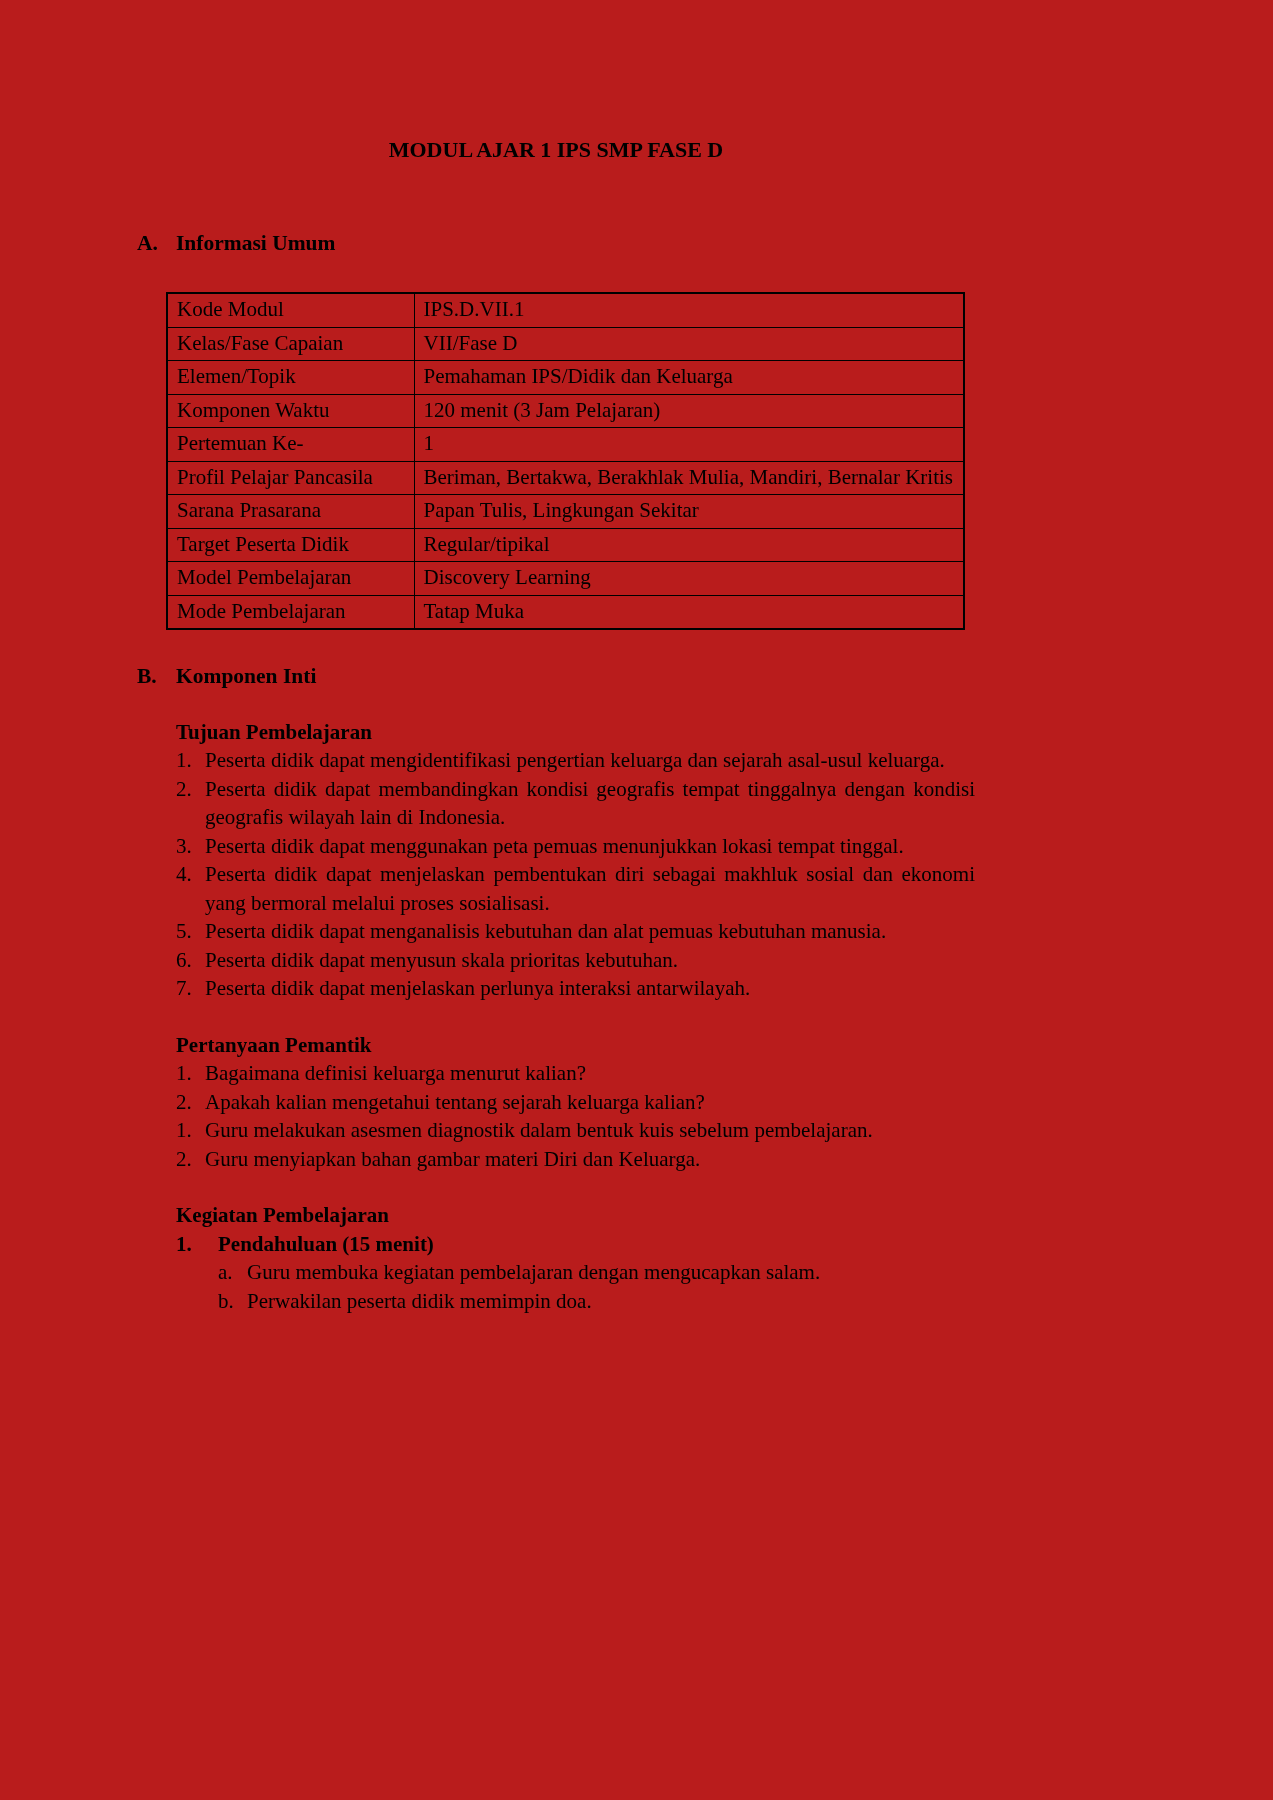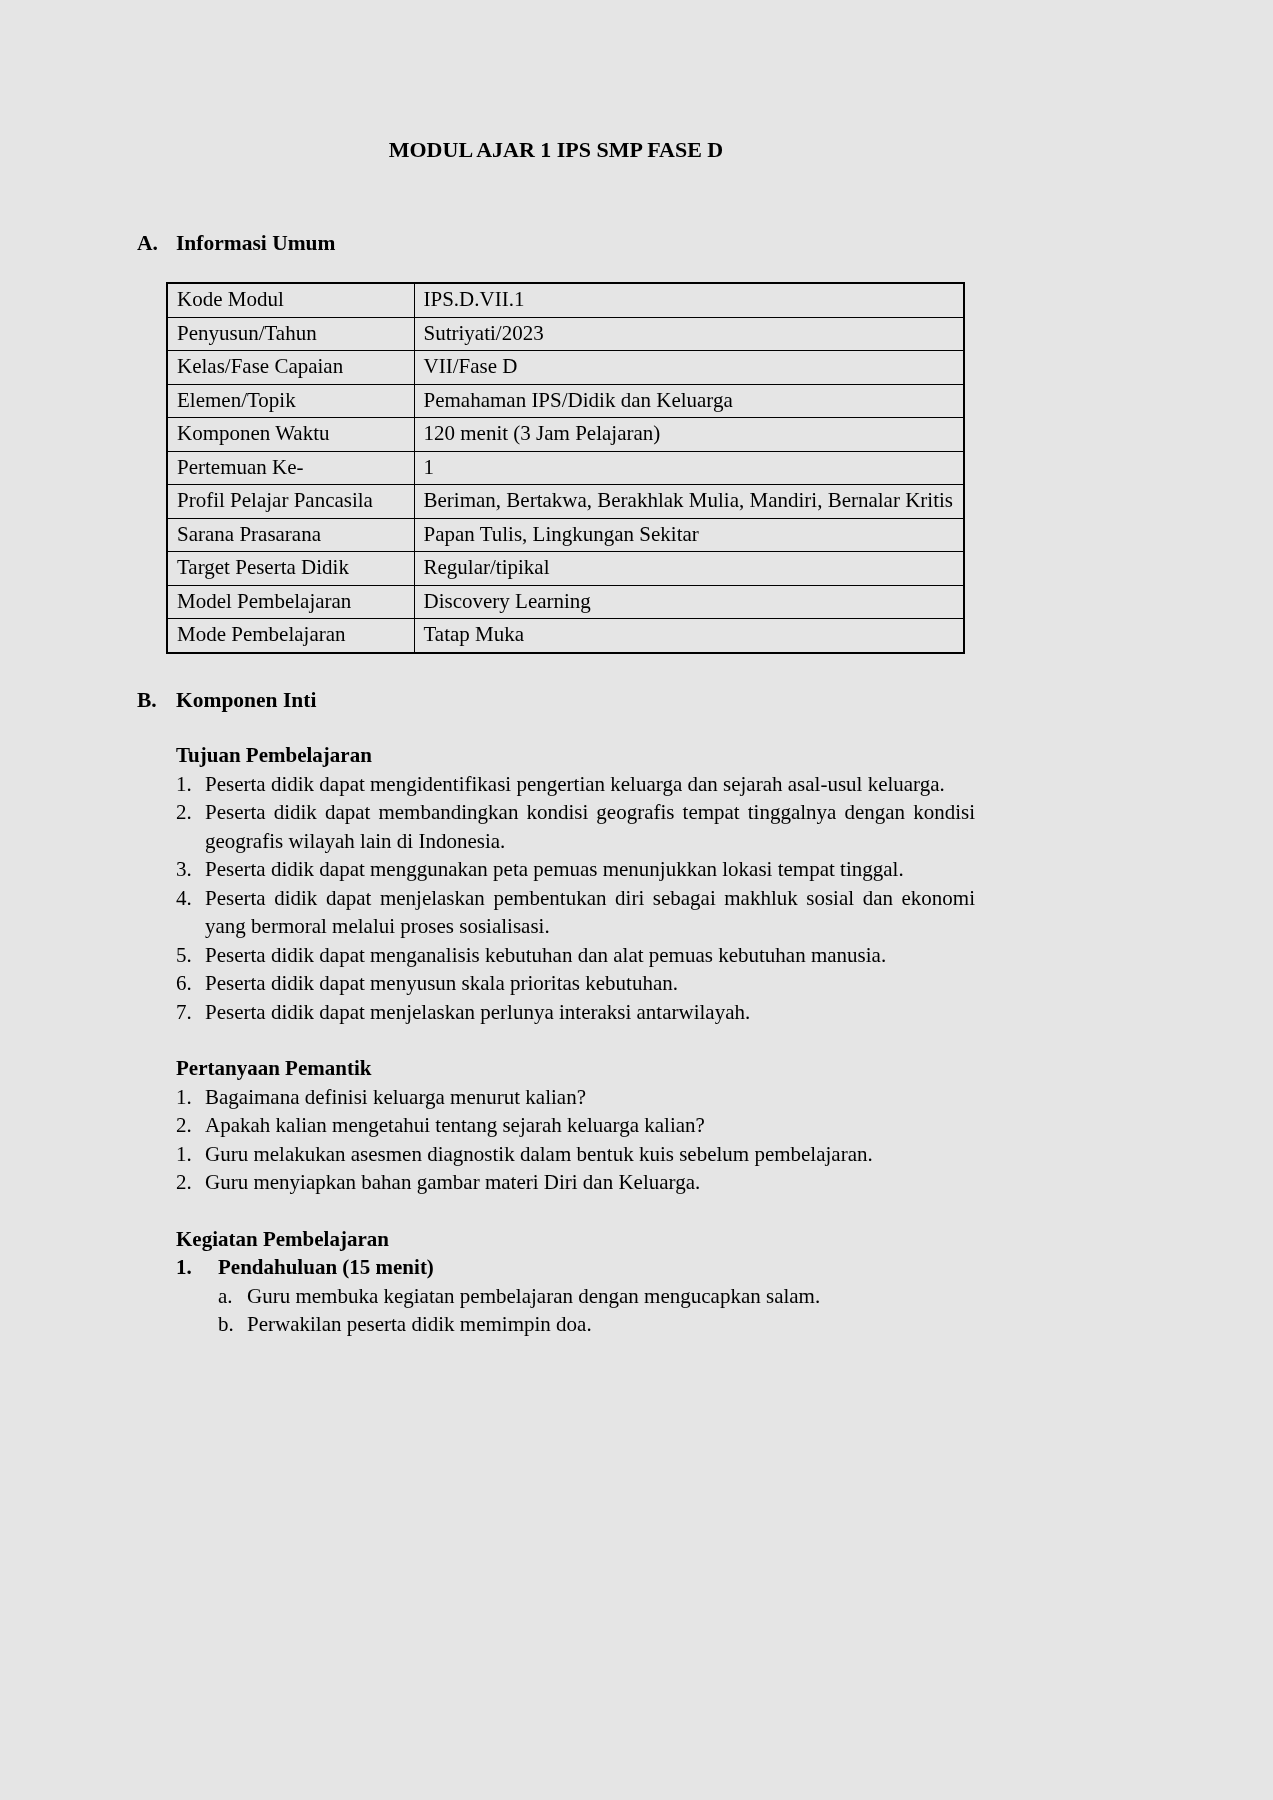--- a/index.html
+++ b/index.html
@@ -1,21 +1,21 @@
 <!DOCTYPE html>
 <html><head>
 <meta charset="utf-8">
 <style>
   * { margin: 0; padding: 0; box-sizing: border-box; }
   html, body { background: #ffffff; }
   .page {
     position: relative;
     width: 1273px;
     height: 1800px;
-    background: #e5e5e5;
+    background: #b91c1c;
     color: #000000;
     font-family: "Liberation Serif", "DejaVu Serif", serif;
     font-size: 21px;
     line-height: 28.5px;
     overflow: hidden;
   }
   .content {
     position: absolute;
     left: 137px;
     top: 0;
@@ -30,21 +30,21 @@
   .section-heading {
     display: flex;
     font-weight: bold;
     font-size: 21.5px;
   }
   .section-heading .sec-label { width: 39px; flex: none; }
   .section-a { margin-top: 64px; }
   .section-b { margin-top: 32px; }
 
   table.info-table {
-    margin-top: 25px;
+    margin-top: 35px;
     margin-left: 29px;
     width: 799px;
     border-collapse: collapse;
     border: 2px solid #000;
   }
   table.info-table td {
     border: 1.5px solid #000;
     padding: 2px 8px 3px 9px;
     vertical-align: top;
     line-height: 27.5px;
@@ -78,24 +78,20 @@
       <span>Informasi Umum</span>
     </div>
 
     <table class="info-table">
       <tbody>
         <tr>
           <td class="label-cell">Kode Modul</td>
           <td>IPS.D.VII.1</td>
         </tr>
         <tr>
-          <td class="label-cell">Penyusun/Tahun</td>
-          <td>Sutriyati/2023</td>
-        </tr>
-        <tr>
           <td class="label-cell">Kelas/Fase Capaian</td>
           <td>VII/Fase D</td>
         </tr>
         <tr>
           <td class="label-cell">Elemen/Topik</td>
           <td>Pemahaman IPS/Didik dan Keluarga</td>
         </tr>
         <tr>
           <td class="label-cell">Komponen Waktu</td>
           <td>120 menit (3 Jam Pelajaran)</td>

